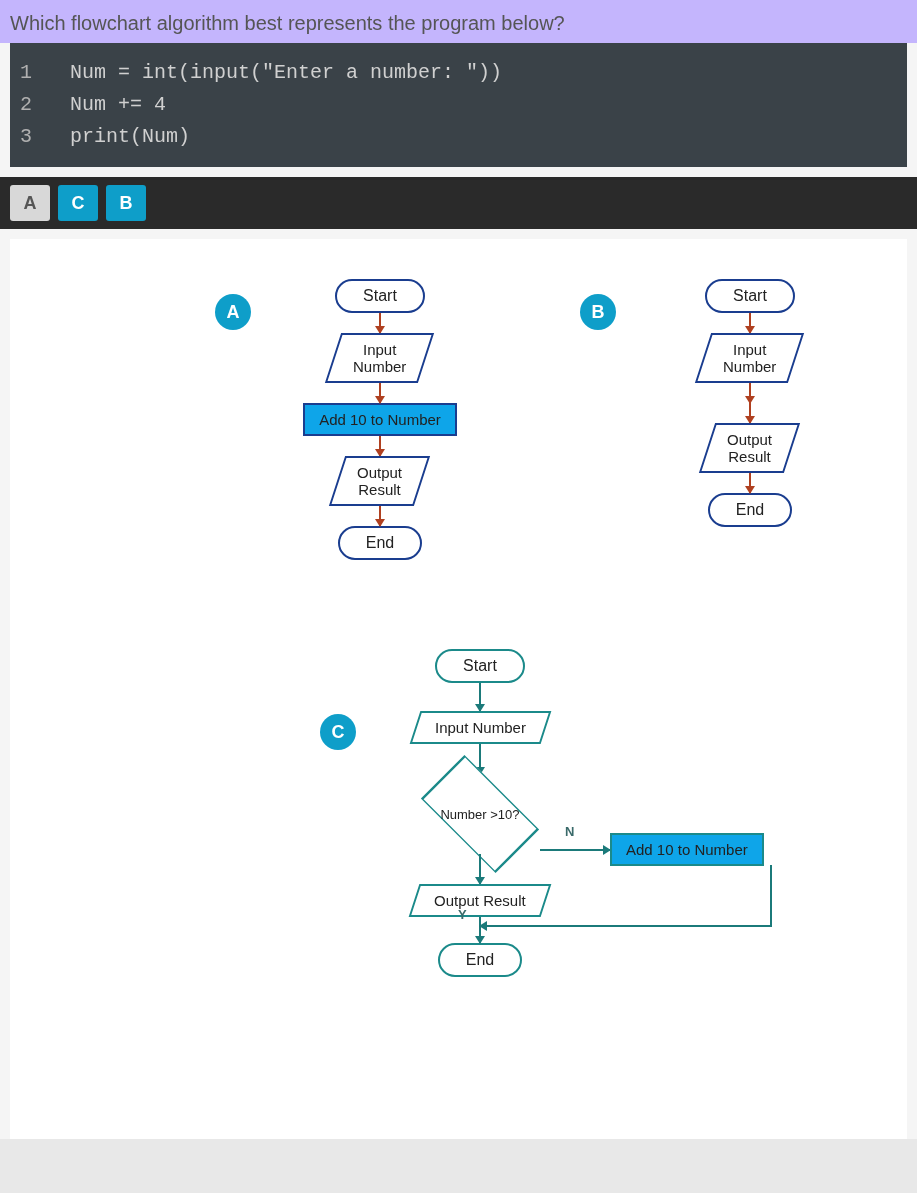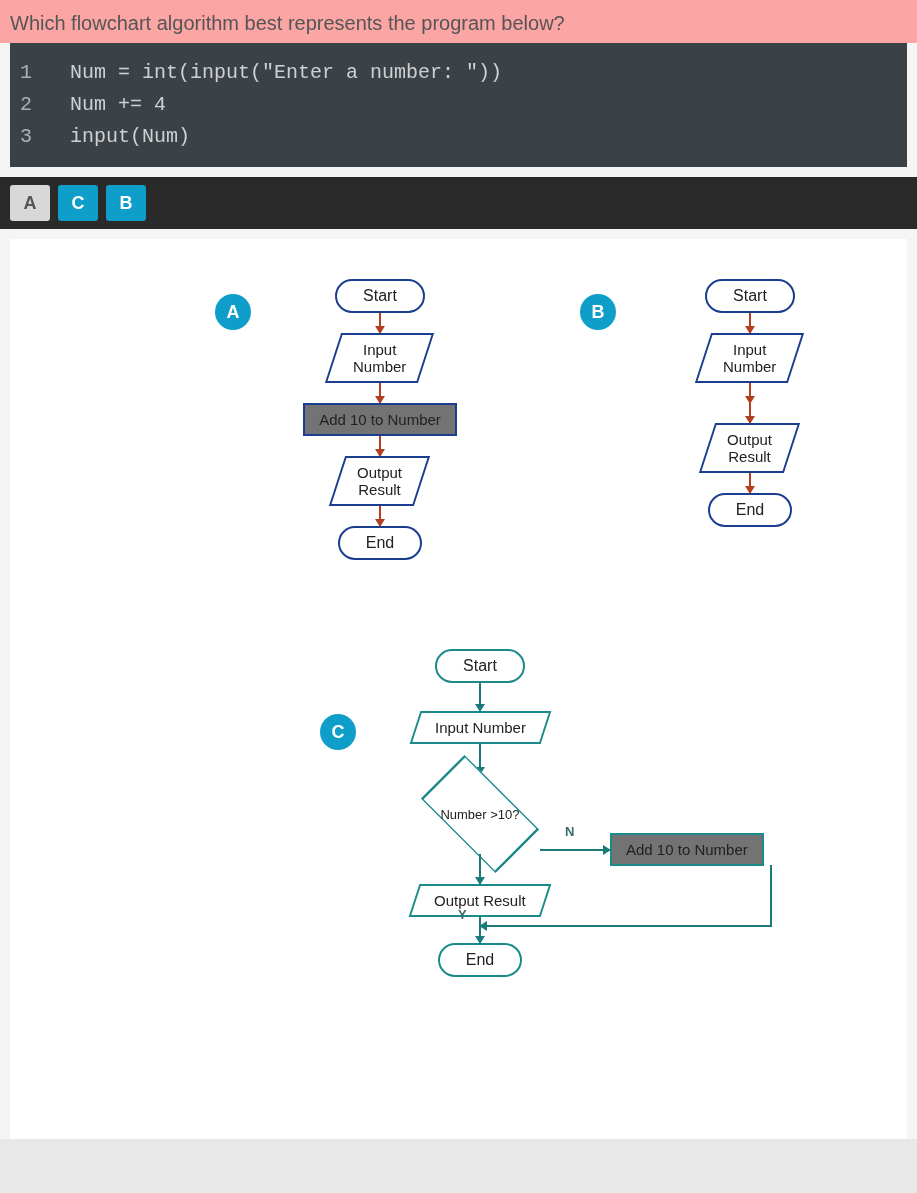--- a/index.html
+++ b/index.html
@@ -8,21 +8,21 @@
     background: #e8e8e8;
     width: 917px;
     height: 1193px;
     overflow: hidden;
   }
   .page {
     background: #f5f5f5;
     padding: 0;
   }
   .question-bar {
-    background: #fca5a5;
+    background: #c4b5fd;
     padding: 12px 10px 8px 10px;
     color: #555;
     font-size: 20px;
   }
   .code-block {
     background: #3a4248;
     color: #dcdcdc;
     padding: 14px 10px;
     margin: 0 10px 10px 10px;
     font-family: "Courier New", monospace;
@@ -83,21 +83,21 @@
     font-size: 16px;
     color: #222;
     background: #fff;
     text-align: center;
   }
   .proc {
     border: 2px solid #1a3d8f;
     padding: 6px 14px;
     font-size: 15px;
     color: #222;
-    background: #737373;
+    background: #0ea5e9;
     text-align: center;
   }
   .io {
     border: 2px solid #1a3d8f;
     padding: 6px 18px;
     font-size: 15px;
     color: #222;
     background: #fff;
     text-align: center;
     transform: skewX(-18deg);
@@ -183,21 +183,21 @@
     <div class="code-line">
       <span class="line-num">1</span>
       <span class="kw">Num = int(input("Enter a number: "))</span>
     </div>
     <div class="code-line">
       <span class="line-num">2</span>
       <span class="kw">Num += 4</span>
     </div>
     <div class="code-line">
       <span class="line-num">3</span>
-      <span class="kw">input(Num)</span>
+      <span class="kw">print(Num)</span>
     </div>
   </div>
 
   <div class="answer-bar">
     <div class="answer-btn alt">A</div>
     <div class="answer-btn">C</div>
     <div class="answer-btn">B</div>
   </div>
 
   <div class="canvas">

